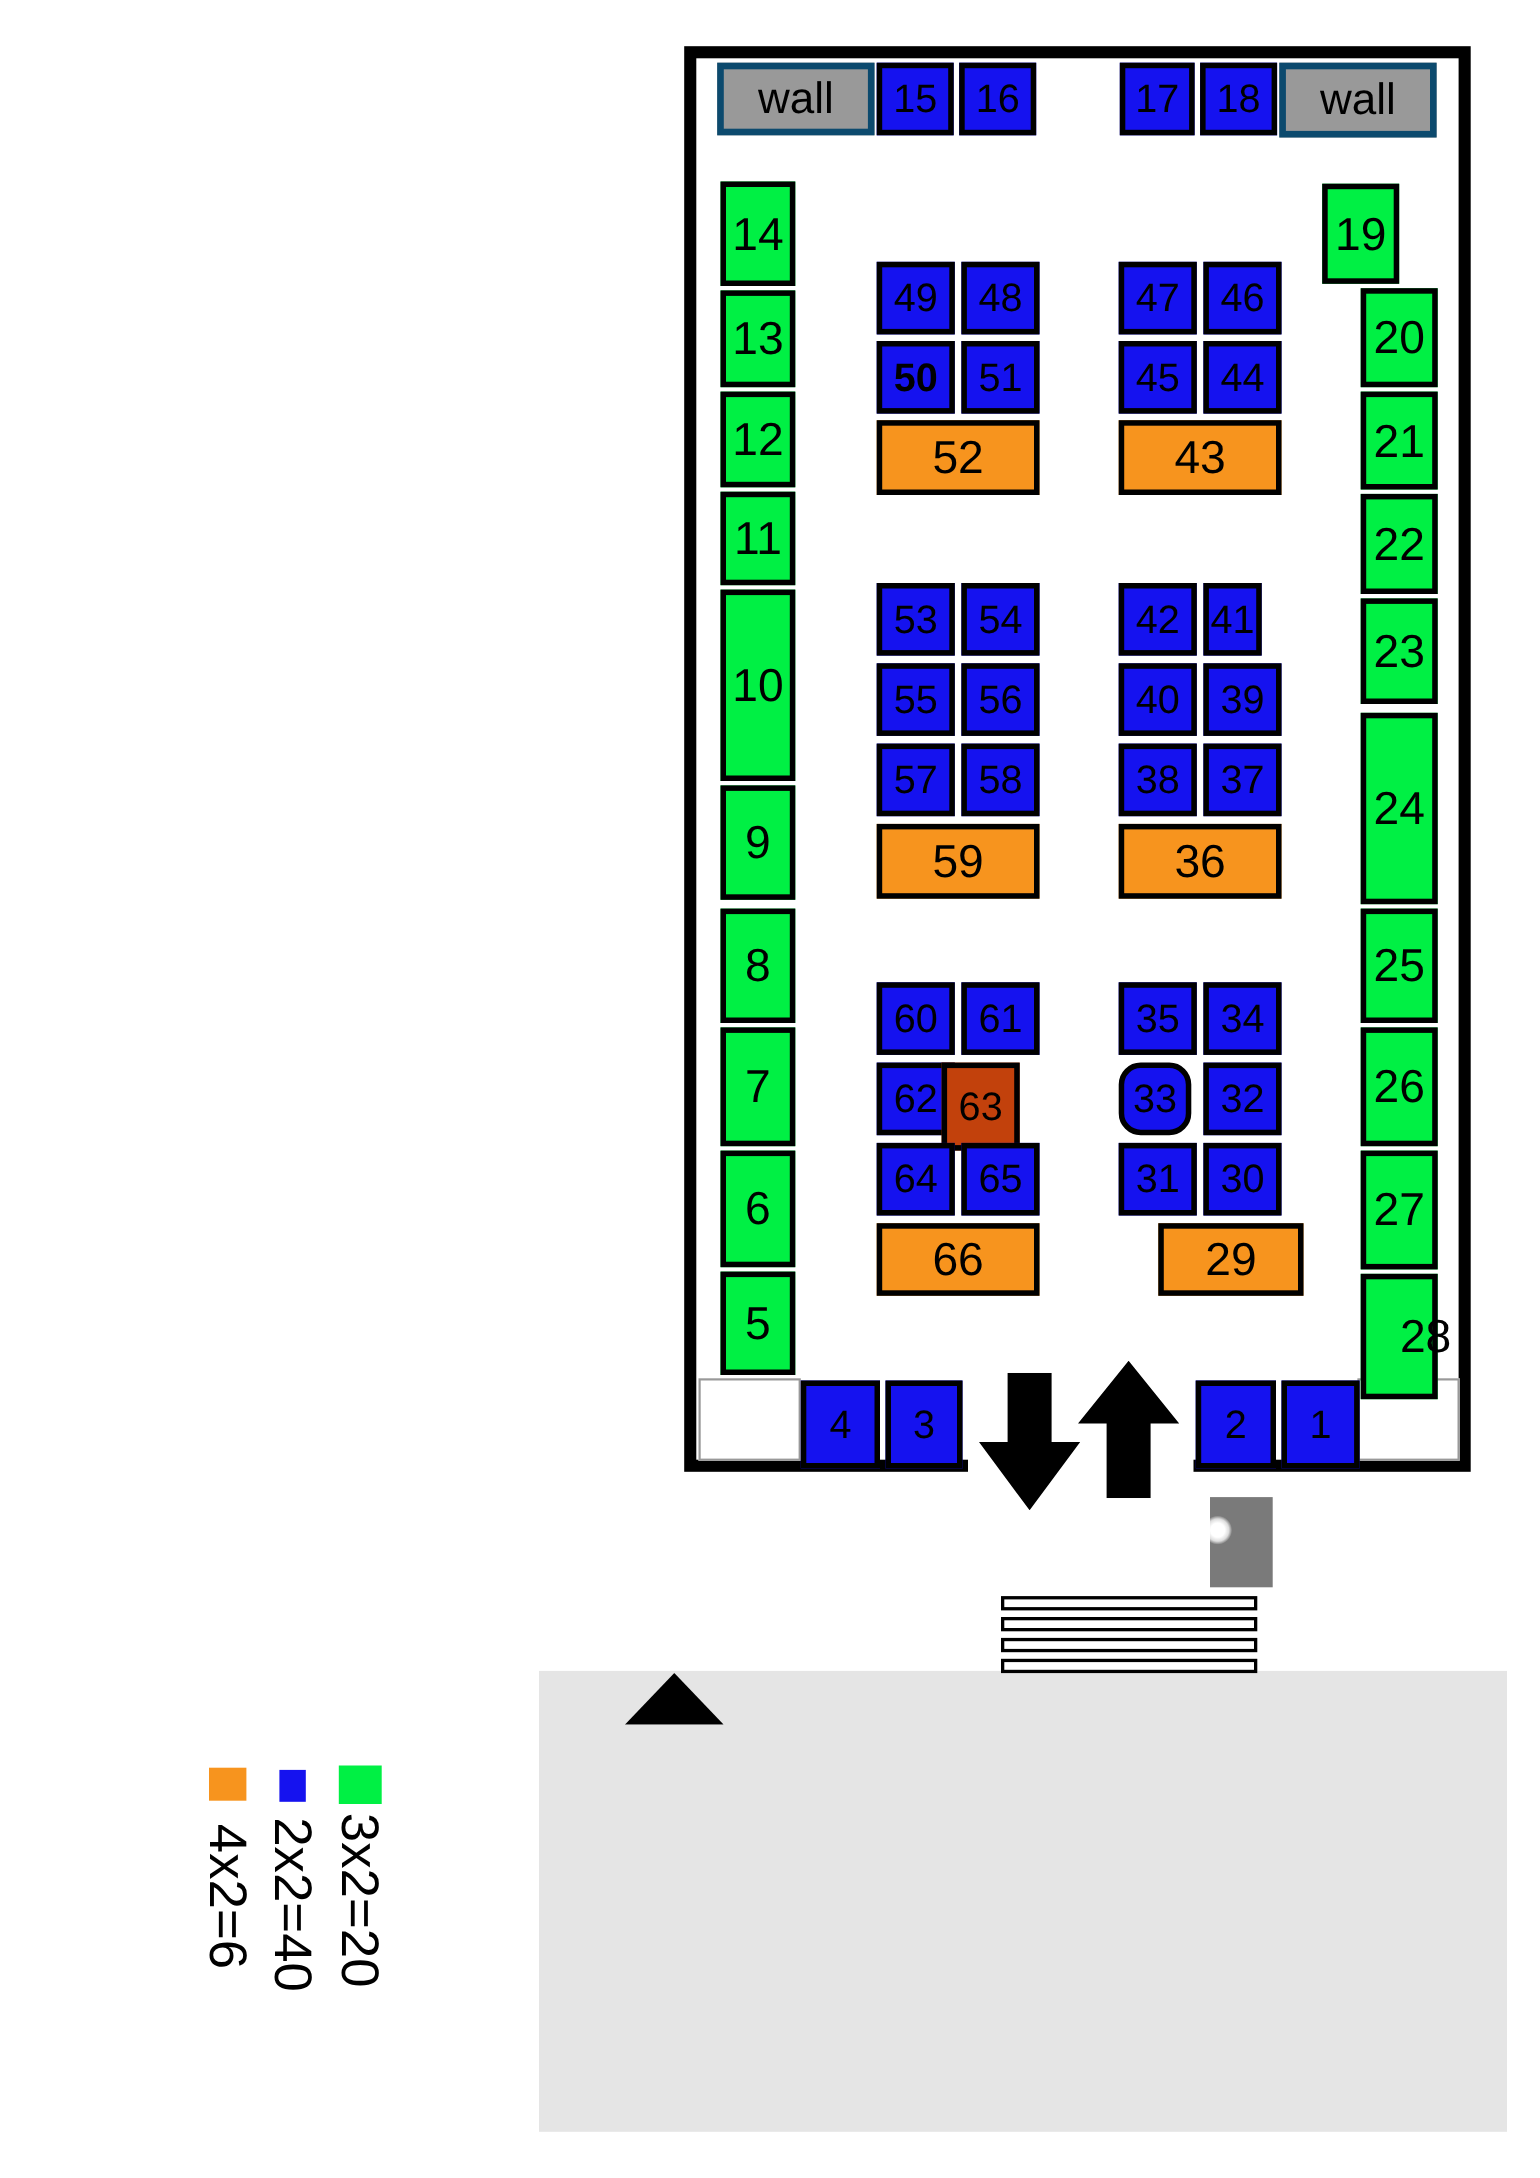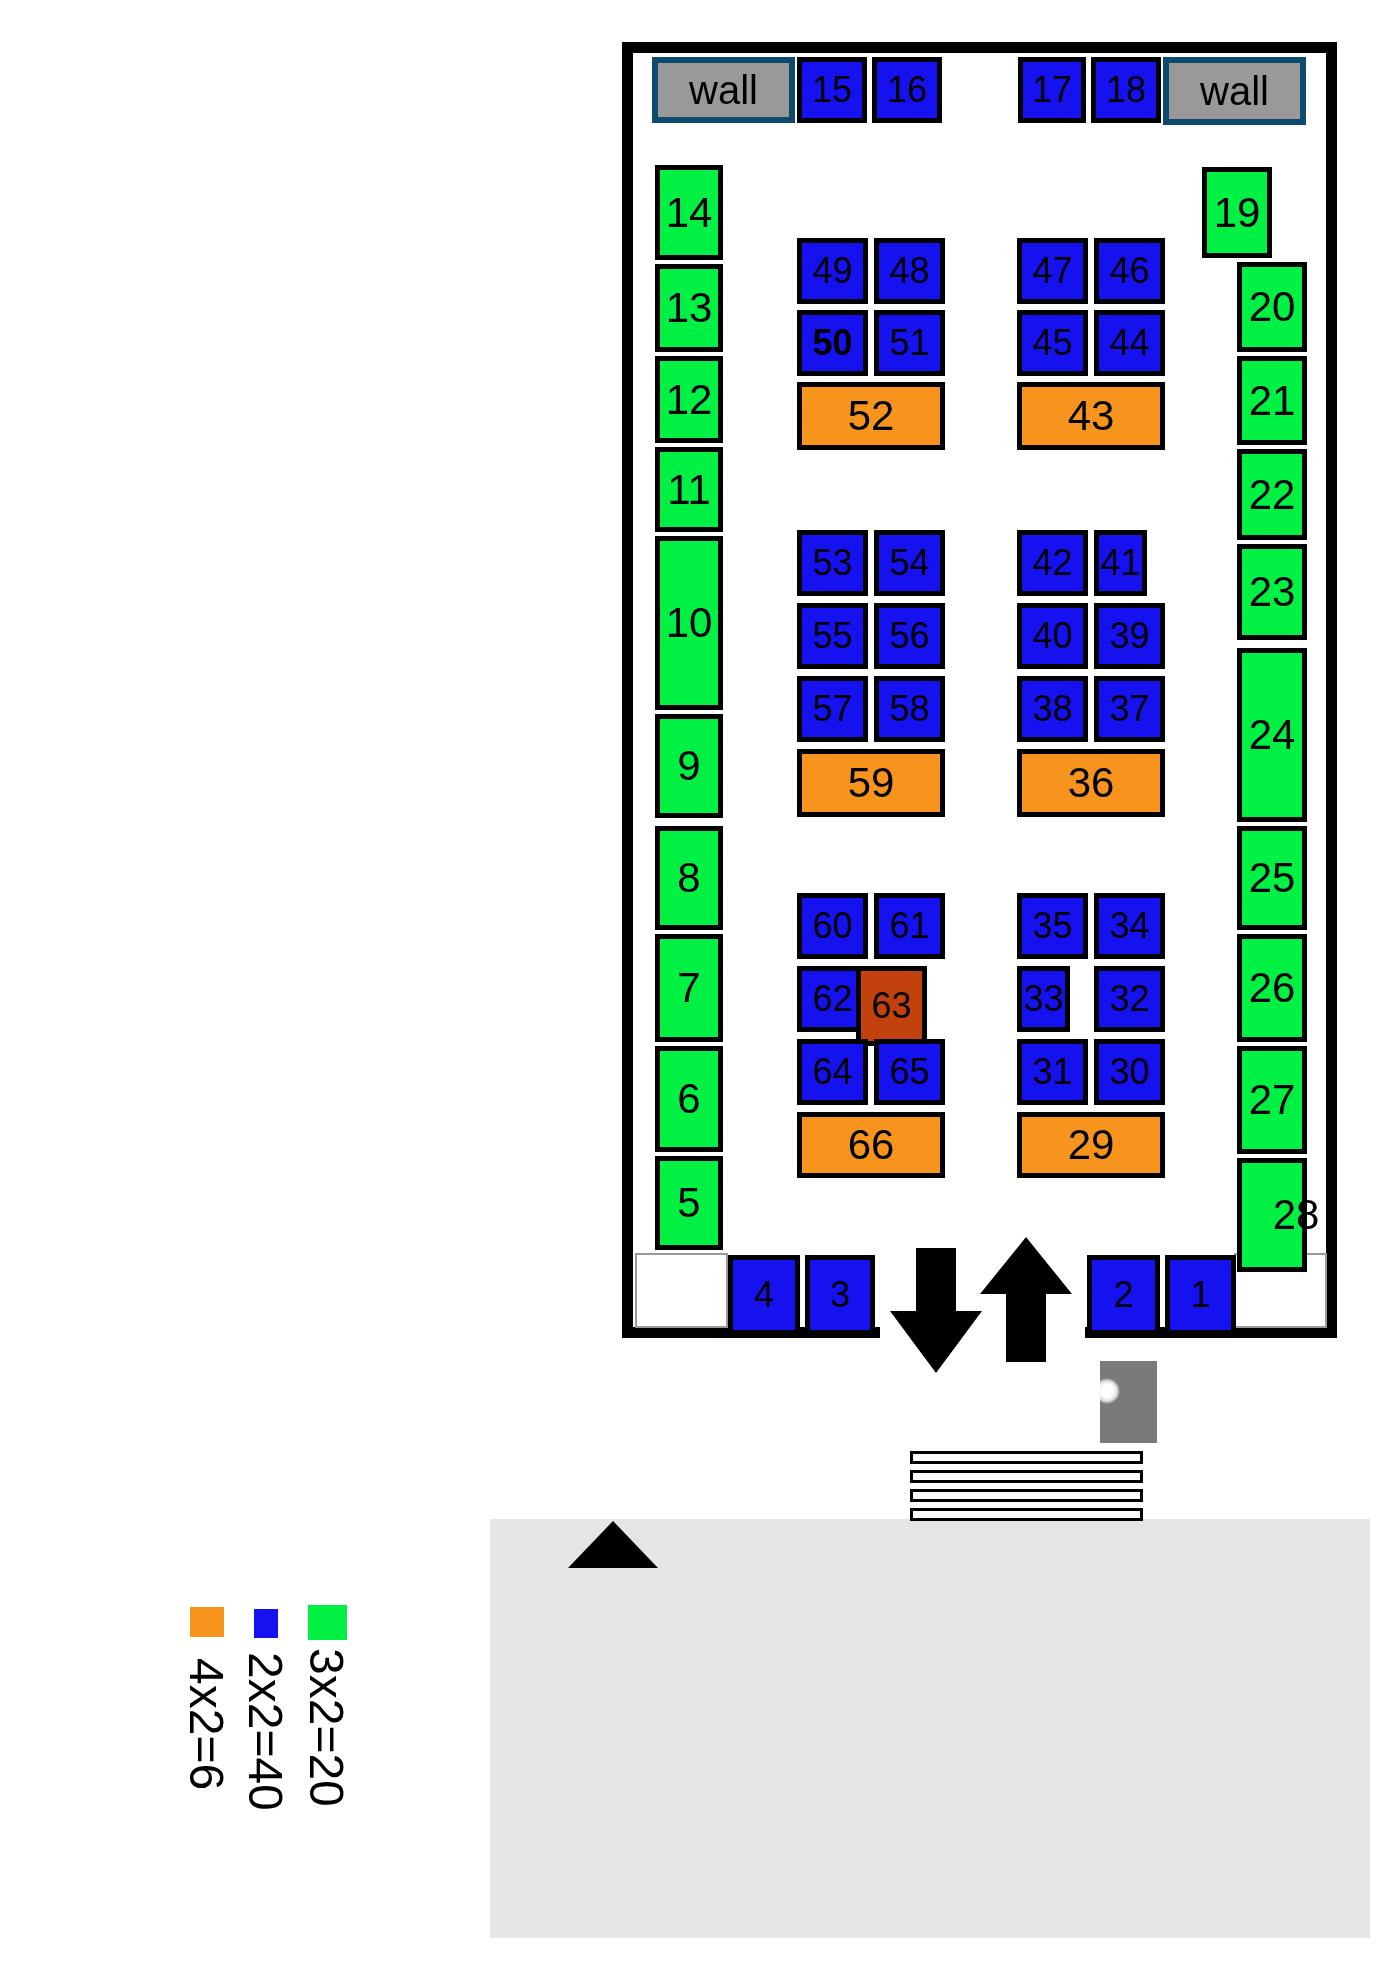--- a/index.html
+++ b/index.html
@@ -134,25 +134,25 @@
       <div class="booth orange" style="left: 1017px; top: 749px; width: 148px; height: 68px; background: rgb(247, 148, 30);">36</div>
       <div class="booth blue" style="left: 797px; top: 893px; width: 71px; height: 66px; background: rgb(21, 18, 239);">60</div>
       <div class="booth blue" style="left: 874px; top: 893px; width: 71px; height: 66px; background: rgb(21, 18, 239);">61</div>
       <div class="booth blue" style="left: 797px; top: 966px; width: 71px; height: 66px; background: rgb(21, 18, 239);">62</div>
       <div class="booth blue" style="left: 856px; top: 966px; width: 71px; height: 80px; background: #c2410c;">63</div>
       <div class="booth blue" style="left: 797px; top: 1039px; width: 71px; height: 66px; background: rgb(21, 18, 239);">64</div>
       <div class="booth blue" style="left: 874px; top: 1039px; width: 71px; height: 66px; background: rgb(21, 18, 239);">65</div>
       <div class="booth orange" style="left: 797px; top: 1112px; width: 148px; height: 66px; background: rgb(247, 148, 30);">66</div>
       <div class="booth blue" style="left: 1017px; top: 893px; width: 71px; height: 66px; background: rgb(21, 18, 239);">35</div>
       <div class="booth blue" style="left: 1094px; top: 893px; width: 71px; height: 66px; background: rgb(21, 18, 239);">34</div>
-      <div class="booth blue" style="left: 1017px; top: 966px; width: 53px; height: 66px; background: rgb(21, 18, 239);">33</div>
+      <div class="booth blue" style="left: 1017px; top: 966px; width: 66px; height: 66px; background: rgb(21, 18, 239); border-radius: 20px;">33</div>
       <div class="booth blue" style="left: 1094px; top: 966px; width: 71px; height: 66px; background: rgb(21, 18, 239);">32</div>
       <div class="booth blue" style="left: 1017px; top: 1039px; width: 71px; height: 66px; background: rgb(21, 18, 239);">31</div>
       <div class="booth blue" style="left: 1094px; top: 1039px; width: 71px; height: 66px; background: rgb(21, 18, 239);">30</div>
-      <div class="booth orange" style="left: 1017px; top: 1112px; width: 148px; height: 66px; background: rgb(247, 148, 30);">29</div>
+      <div class="booth orange" style="left: 1053px; top: 1112px; width: 132px; height: 66px; background: rgb(247, 148, 30);">29</div>
       <div class="booth blue" style="left: 728px; top: 1255px; width: 72px; height: 80px; background: rgb(21, 18, 239);">4</div>
       <div class="booth blue" style="left: 805px; top: 1255px; width: 70px; height: 80px; background: rgb(21, 18, 239);">3</div>
       <div class="booth blue" style="left: 1087px; top: 1255px; width: 73px; height: 80px; background: rgb(21, 18, 239);">2</div>
       <div class="booth blue" style="left: 1165px; top: 1255px; width: 71px; height: 80px; background: rgb(21, 18, 239);">1</div>
     </div>
   <div id="walls-layer">
       <div class="wallbox" style="left: 652px; top: 57px; width: 143px; height: 66px; background: rgb(153, 153, 153);">wall</div>
       <div class="wallbox" style="left: 1163px; top: 57px; width: 143px; height: 68px; background: rgb(153, 153, 153);">wall</div>
     </div>
 

